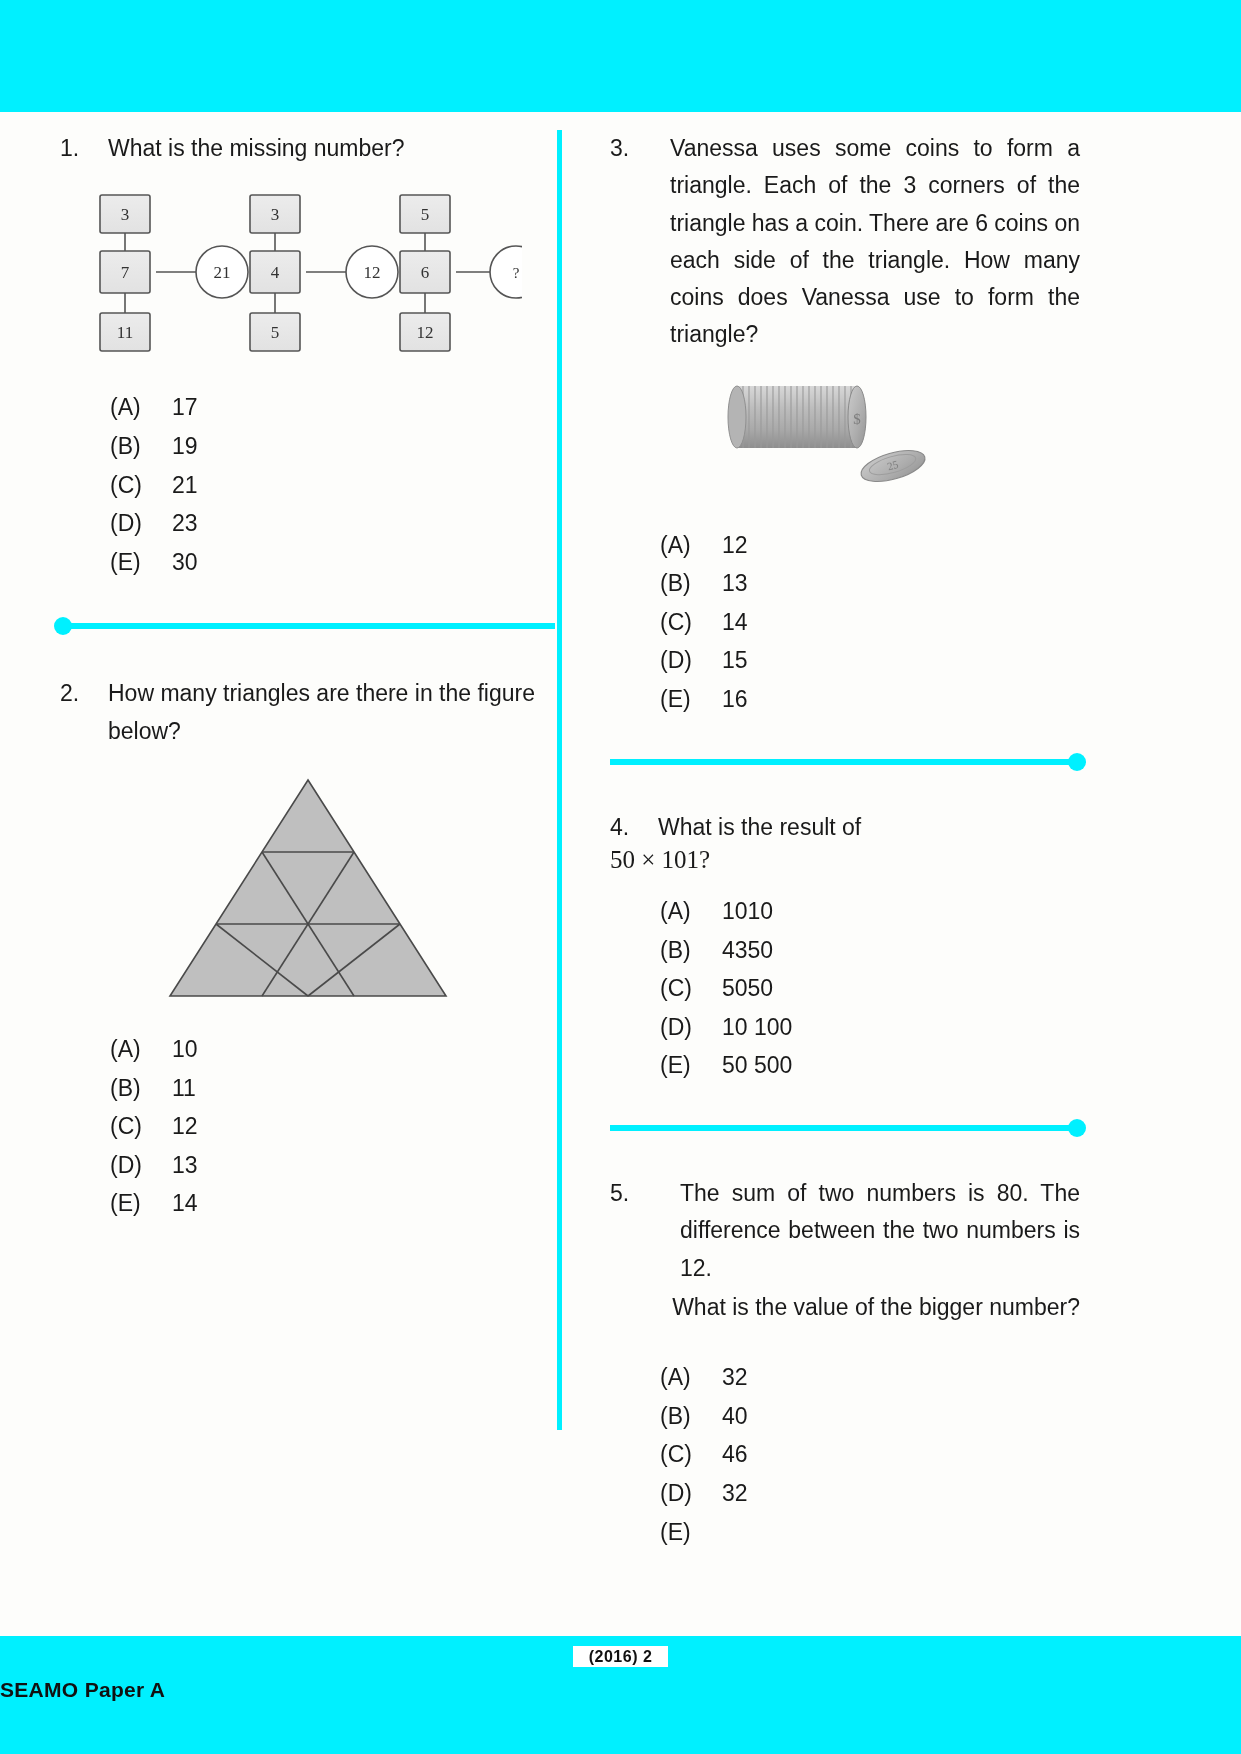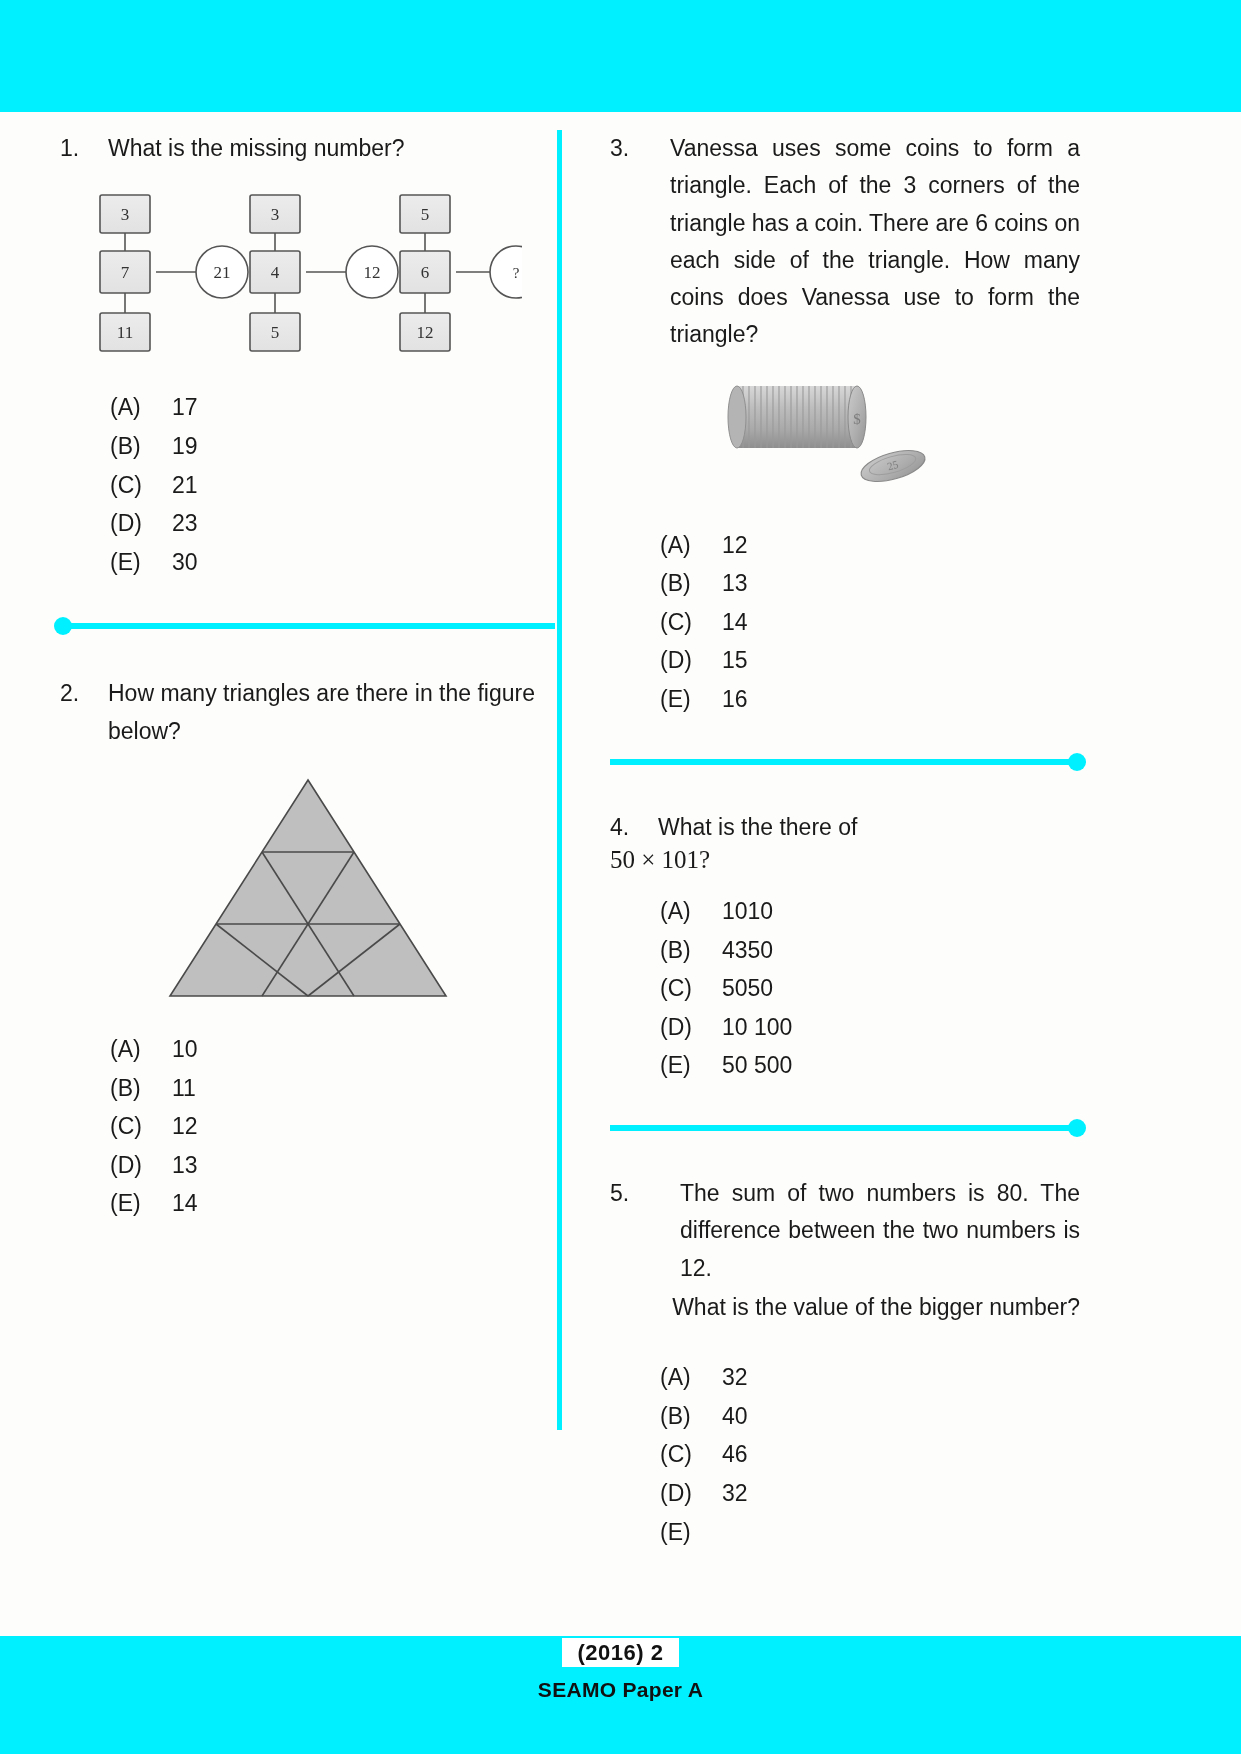--- a/index.html
+++ b/index.html
@@ -12,25 +12,25 @@
   }
   .page{position:absolute;inset:0;background:#fdfdfb;}
 
   
   .band-top{position:absolute;left:0;top:0;width:1241px;height:112px;background:#00f0ff;}
   .band-bottom{position:absolute;left:0;bottom:0;width:1241px;height:118px;background:#00f0ff;}
 
   
   .footer-pageno{
     position:absolute;left:0;right:0;bottom:88px;text-align:center;
-    font-size:22px;font-weight:bold;letter-spacing:.5px;color:#111;
+    font-size:16px;font-weight:bold;letter-spacing:.5px;color:#111;
   }
   .footer-pageno span{background:#ffffff;padding:2px 16px;}
   .footer-brand{
-    position:absolute;left:0;right:0;bottom:52px;text-align:center;
+    position:absolute;left:0;right:0;bottom:52px;text-align:left;
     font-size:21px;font-weight:bold;color:#111;letter-spacing:.3px;
     text-shadow:0 0 1px #00f0ff, 0 0 2px #00f0ff;
   }
 
   
   .col{position:absolute;top:130px;}
   .col-left{left:60px;width:495px;}
   .col-right{left:610px;width:470px;}
 
   
@@ -304,21 +304,21 @@
           <div class="val">16</div>
         </div>
       </div>
     </div>
 
     <div class="hsep right" style="margin-top:40px;margin-bottom:44px;"></div>
 
     <div class="q">
       <div class="q-head">
         <div class="q-num">4.</div>
-        <div class="q-body">What is the there of</div>
+        <div class="q-body">What is the result of</div>
       </div>
 
       <div class="mathexpr">50 × 101?</div>
 
       <div class="opts">
         <div class="opt">
           <div class="lab">(A)</div>
           <div class="val">1010</div>
         </div>
         <div class="opt">

